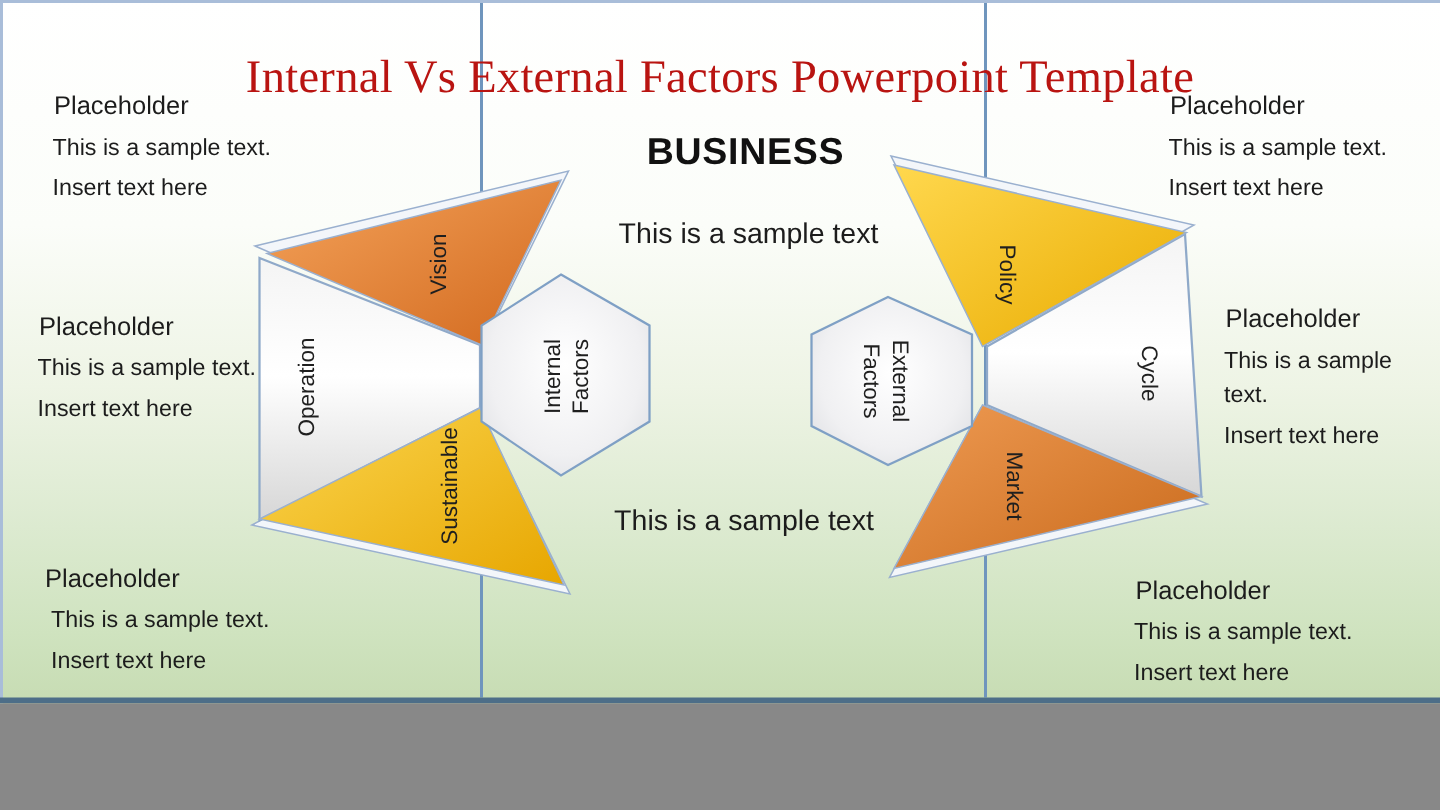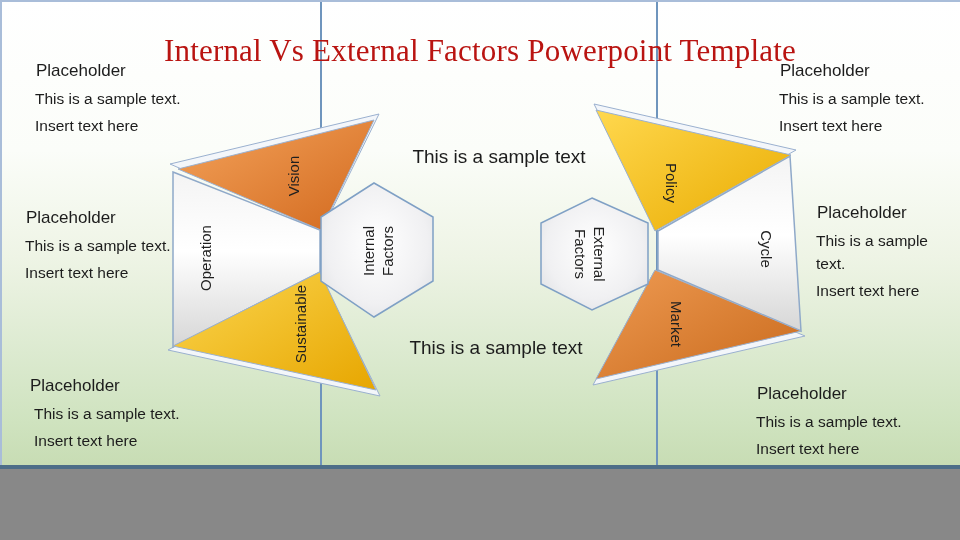--- a/index.html
+++ b/index.html
@@ -120,20 +120,21 @@
   </div>
 
   <div class="rlabel cw" style="left:671px;top:183px;">Policy</div>
   <div class="rlabel cw" style="left:766px;top:249px;">Cycle</div>
   <div class="rlabel cw" style="left:676px;top:324px;">Market</div>
   <div class="rlabel cw hub-label" style="left:590px;top:254px;">
     <span>External</span>
     <span>Factors</span>
   </div>
 
+  <div class="biz-head">BUSINESS</div>
   <div class="center-caption topc">This is a sample text</div>
   <div class="center-caption botc">This is a sample text</div>
 
   <div class="ph tl">
     <p class="ph-head">Placeholder</p>
     <p class="ph-line">This is a sample text.</p>
     <p class="ph-line">Insert text here</p>
   </div>
   <div class="ph ml">
     <p class="ph-head">Placeholder</p>

